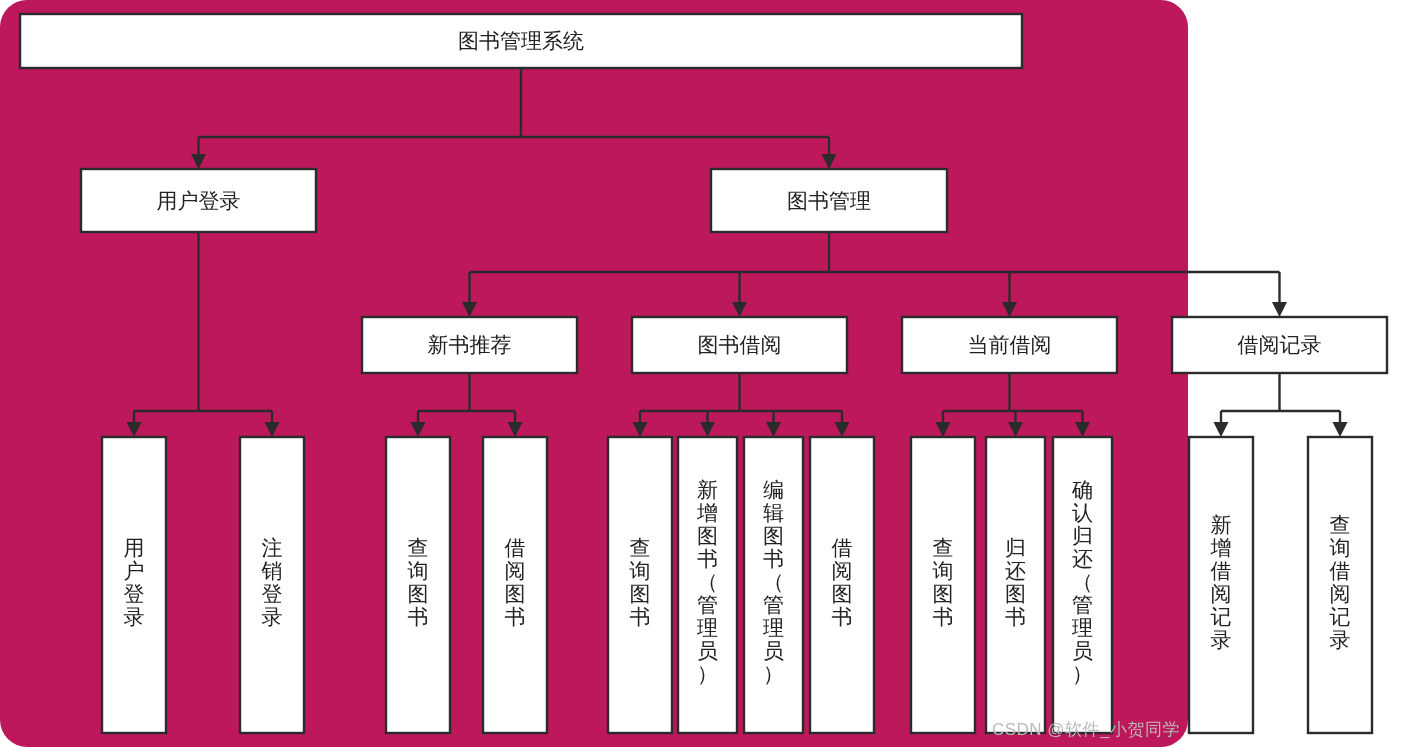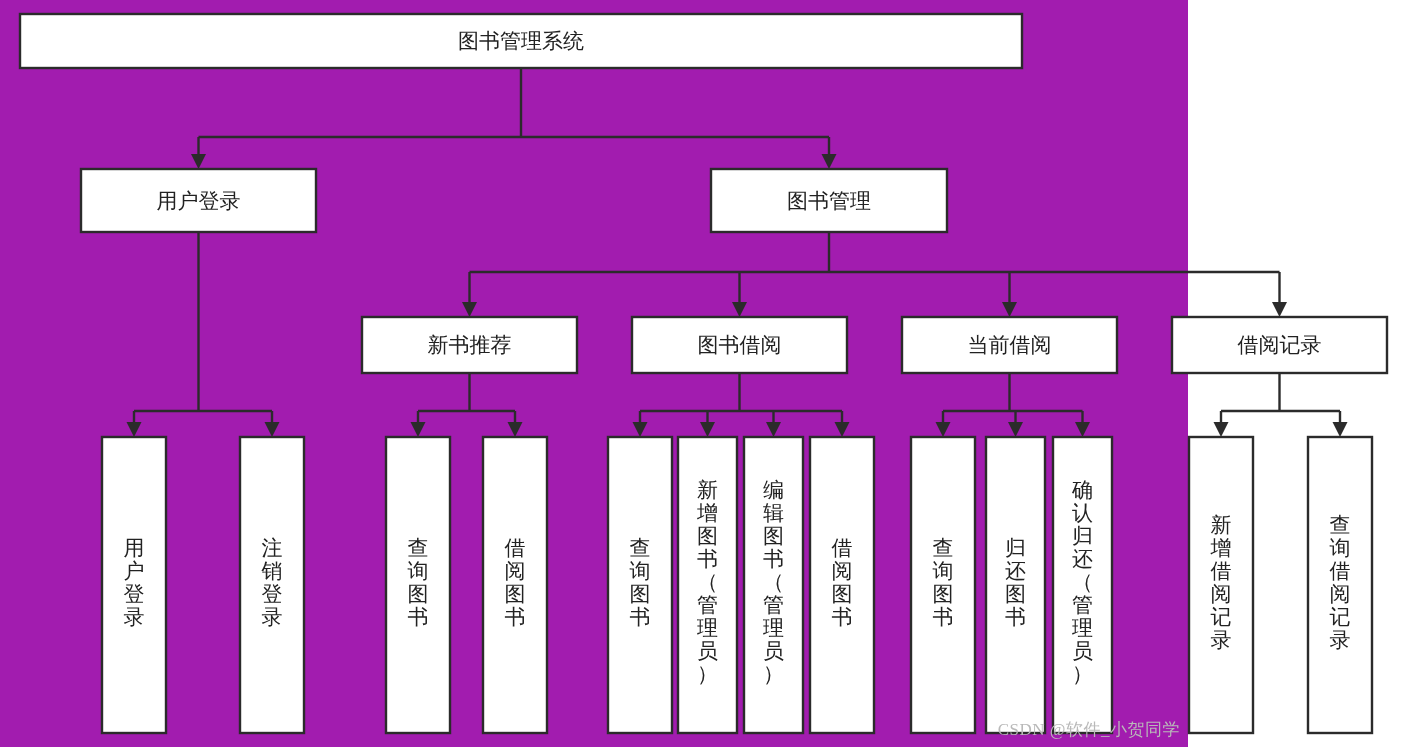--- a/index.html
+++ b/index.html
@@ -10,21 +10,22 @@
   body {
     width: 1405px;
     height: 747px;
     font-family: "DejaVu Sans", "Liberation Sans", sans-serif;
     overflow: hidden;
   }
   #diagram-root {
     position: relative;
     width: 1188px;
     height: 747px;
-    background: #a21caf;
+    background: #be185d;
+    border-radius: 27px;
   }
   svg.diagram {
     position: absolute;
     top: 0;
     left: 0;
     width: 1405px;
     height: 747px;
     display: block;
   }
   .node-box {
@@ -51,21 +52,21 @@
     fill: none;
   }
   .arrow-head {
     fill: #2b2b2b;
     stroke: none;
   }
   .watermark {
     position: absolute;
     right: 8px;
     bottom: 6px;
-    font-family: Liberation Serif, serif;
+    font-family: Liberation Sans, sans-serif;
     font-size: 17px;
     color: #b9b9b9;
     letter-spacing: 0.5px;
     white-space: nowrap;
     pointer-events: none;
   }
 </style>
 </head>
 <body>
 

